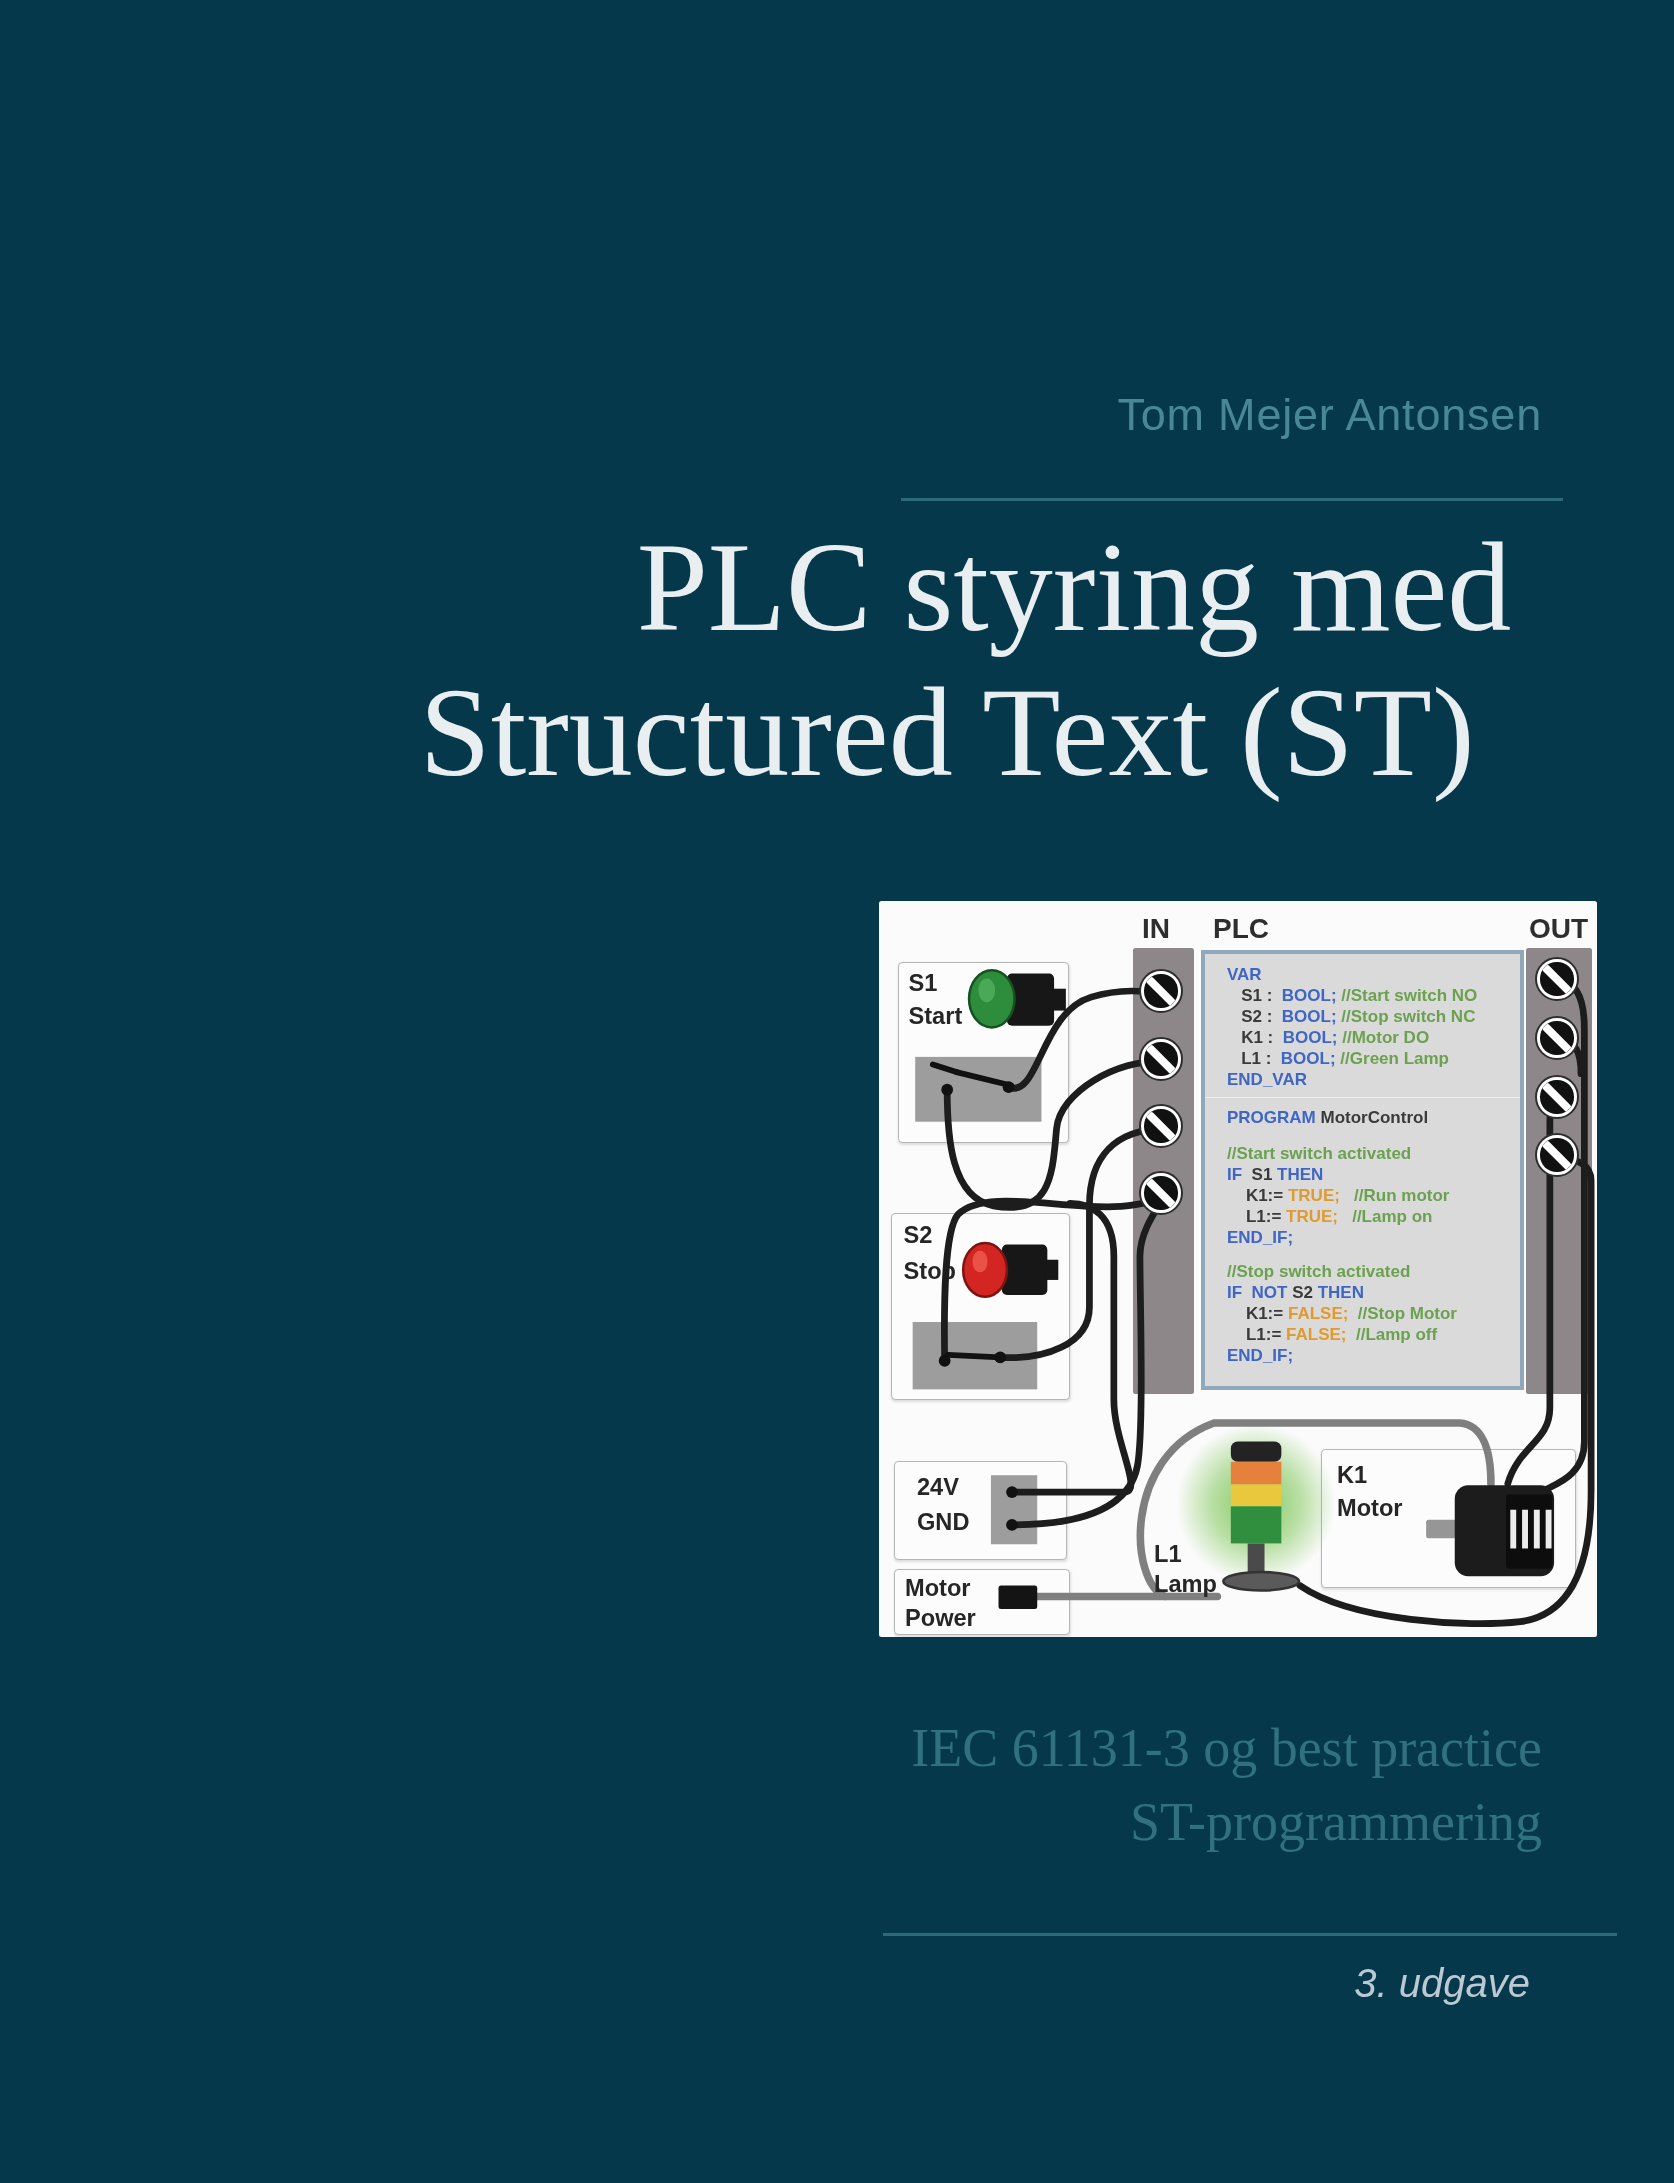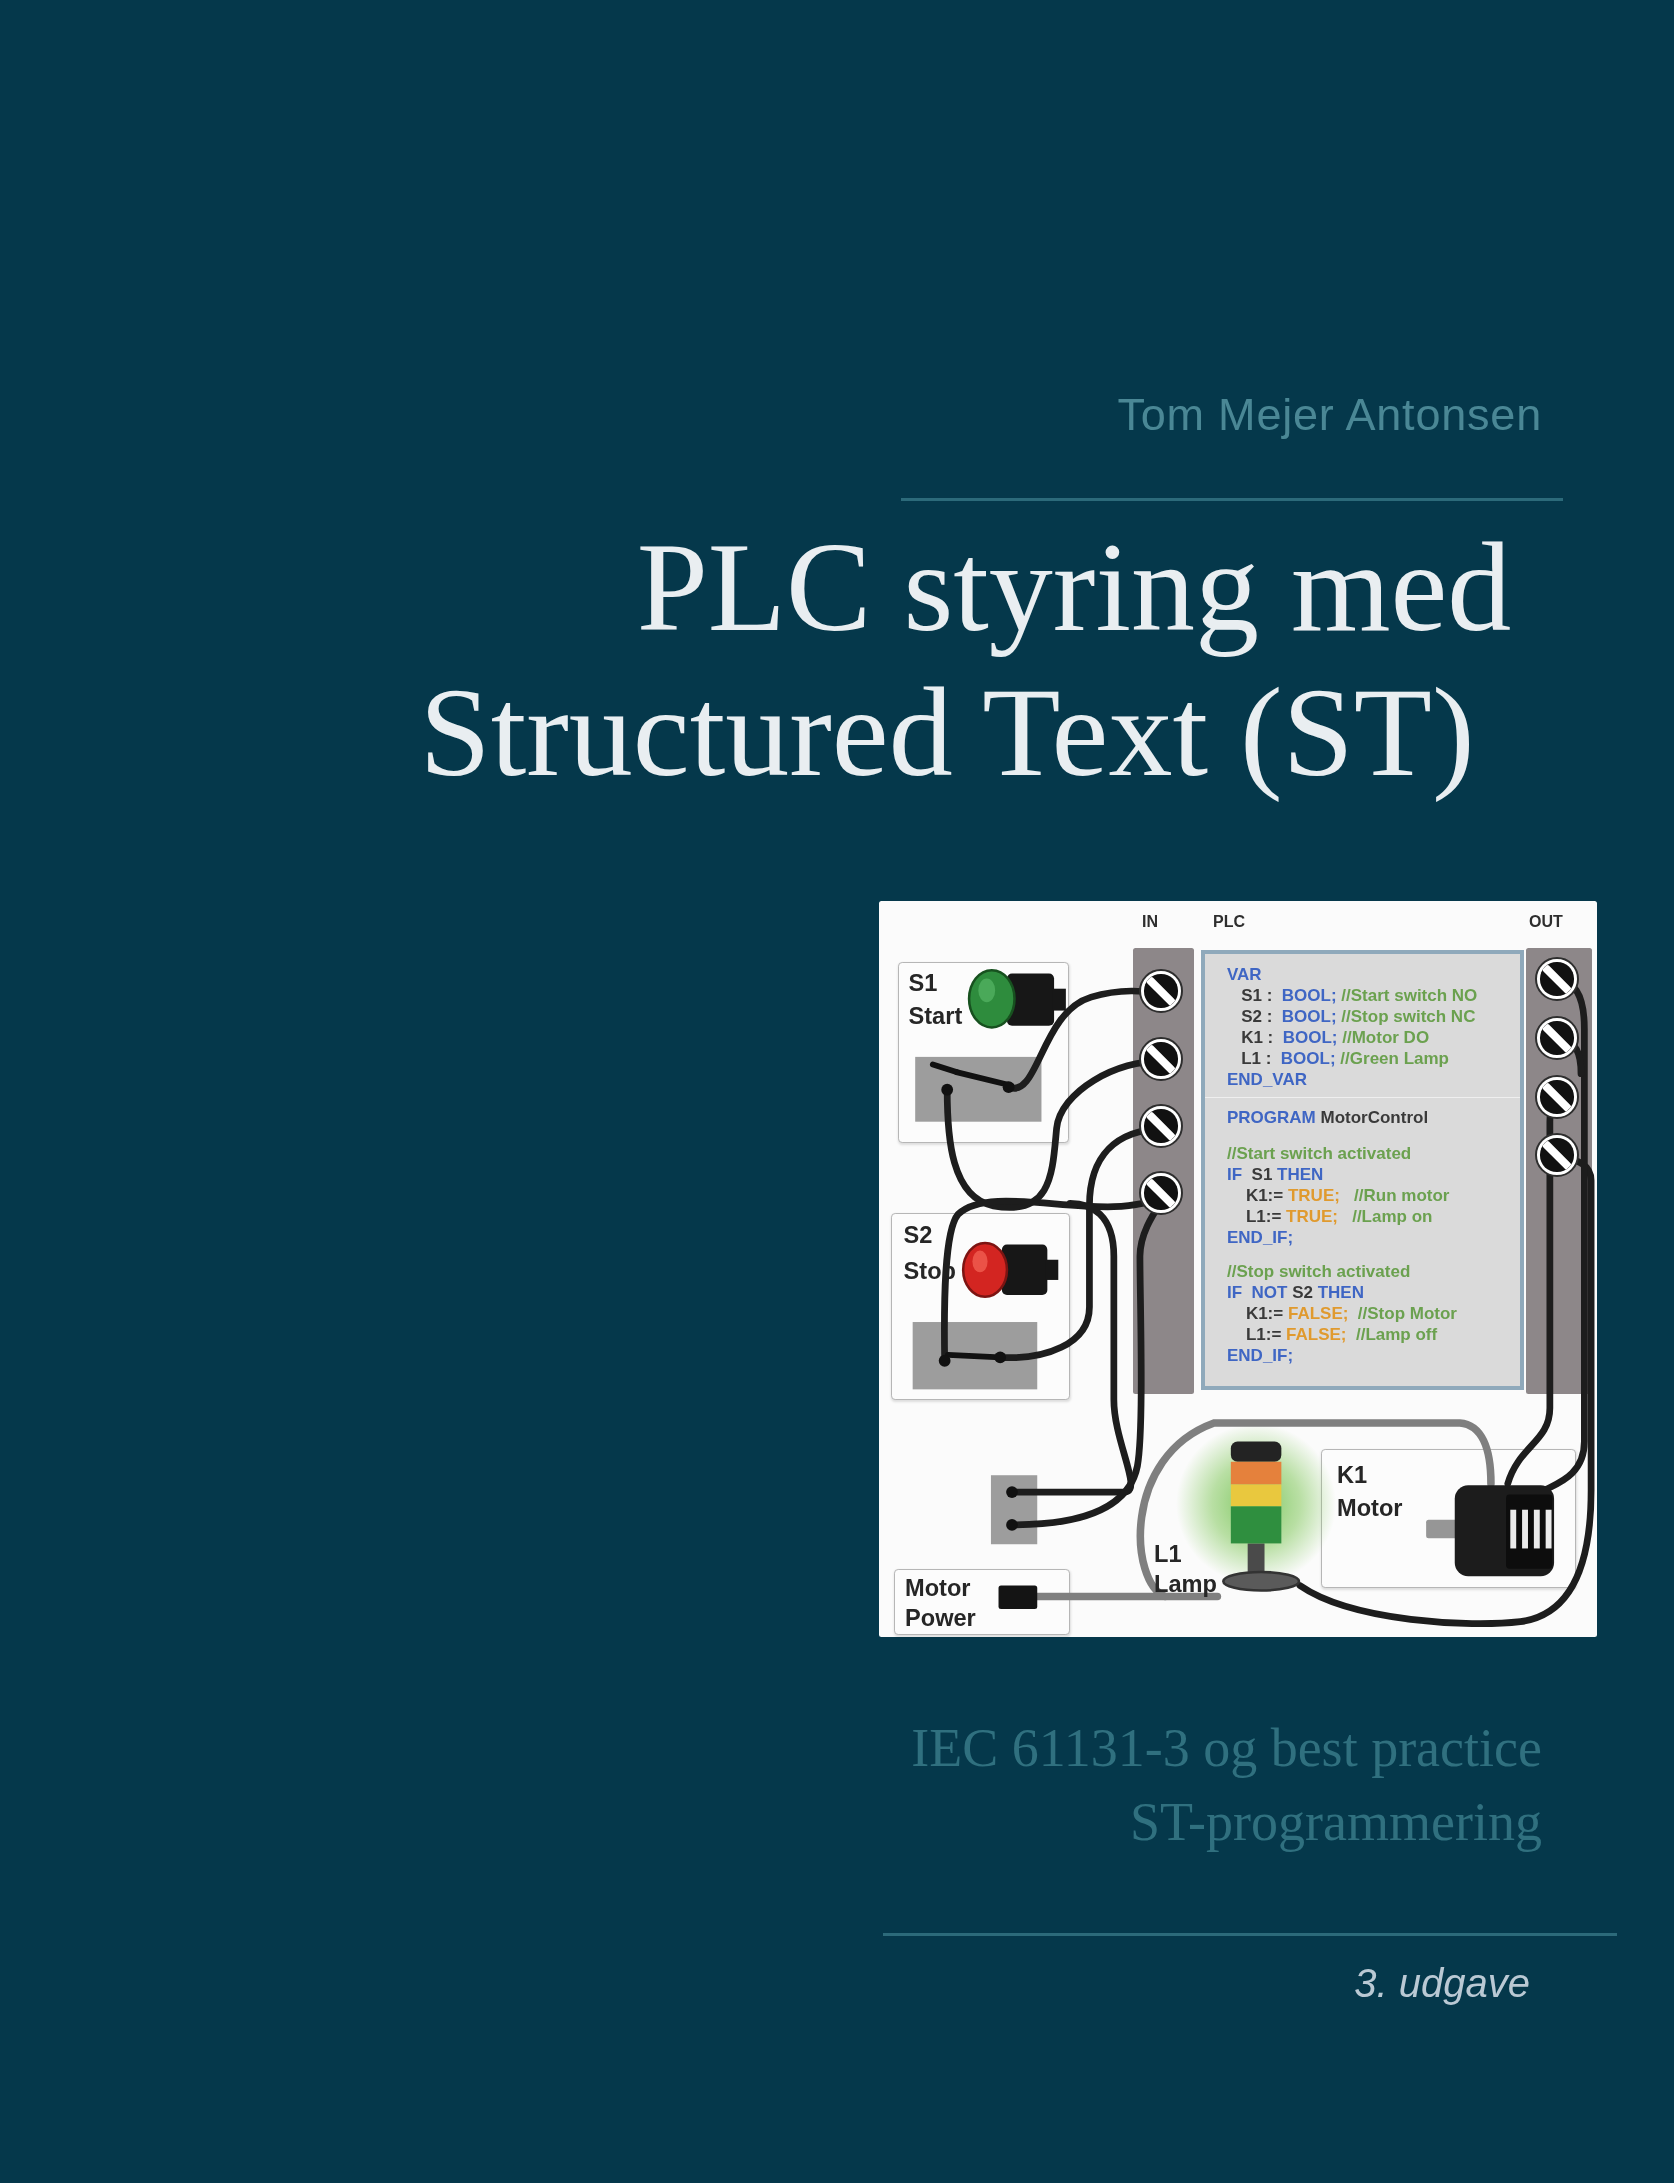--- a/index.html
+++ b/index.html
@@ -18,21 +18,21 @@
   .title2{left:947px;top:659px;}
   .subtitle{font-family:"Liberation Serif",serif;color:var(--subtitle,#30707f);
             font-size:54px;right:133px;white-space:nowrap;}
   .sub1{top:1717px;}
   .sub2{top:1791px;}
   .edition{right:145px;top:1961px;font-size:40px;color:var(--edition,#bac9d4);font-style:italic;}
 
   
   .panel{left:879px;top:901px;width:718px;height:736px;background:#fbfbfb;border-radius:2.5px;}
   .panel *{box-sizing:border-box;}
-  .hdr{font-weight:bold;font-size:16px;color:#2e2e2e;z-index:5;}
+  .hdr{font-weight:bold;font-size:28px;color:#2e2e2e;z-index:5;}
   .col{background:#8d8789;border-radius:2.5px;z-index:2;}
   .col-in{left:254px;top:47px;width:61px;height:446px;}
   .col-out{left:647px;top:47px;width:66px;height:446px;}
 
   .wbox{background:#fcfcfc;border:1.7px solid #b6b6b6;border-radius:4.2px;z-index:1;
         box-shadow:0.8px 1.7px 2.5px rgba(0,0,0,0.12);}
   .blab{position:absolute;font-weight:bold;font-size:23.6px;color:#262626;white-space:nowrap;}
 
   .wires{left:0;top:0;width:718px;height:736px;z-index:3;}
 
@@ -75,20 +75,24 @@
   <div class="abs col col-in"></div>
   <div class="abs col col-out"></div>
 
   <div class="abs wbox" style="left:18.5px;top:61px;width:171px;height:181px;">
     <span class="blab" style="left:10px;top:6.7px;">S1</span>
     <span class="blab" style="left:10px;top:40px;">Start</span>
   </div>
   <div class="abs wbox" style="left:11.8px;top:312px;width:179px;height:187px;">
     <span class="blab" style="left:11.8px;top:8.4px;">S2</span>
     <span class="blab" style="left:11.8px;top:44px;">Stop</span>
+  </div>
+  <div class="abs wbox" style="left:15px;top:560px;width:173px;height:99px;">
+    <span class="blab" style="left:22px;top:11.8px;">24V</span>
+    <span class="blab" style="left:22px;top:47px;">GND</span>
   </div>
   <div class="abs wbox" style="left:15px;top:668px;width:176px;height:66px;">
     <span class="blab" style="left:10px;top:5px;">Motor</span>
     <span class="blab" style="left:10px;top:35px;">Power</span>
   </div>
   <div class="abs wbox" style="left:442px;top:548px;width:255px;height:139px;">
     <span class="blab" style="left:15px;top:11.8px;">K1</span>
     <span class="blab" style="left:15px;top:45px;">Motor</span>
   </div>
   <div class="abs blab l1lab">

